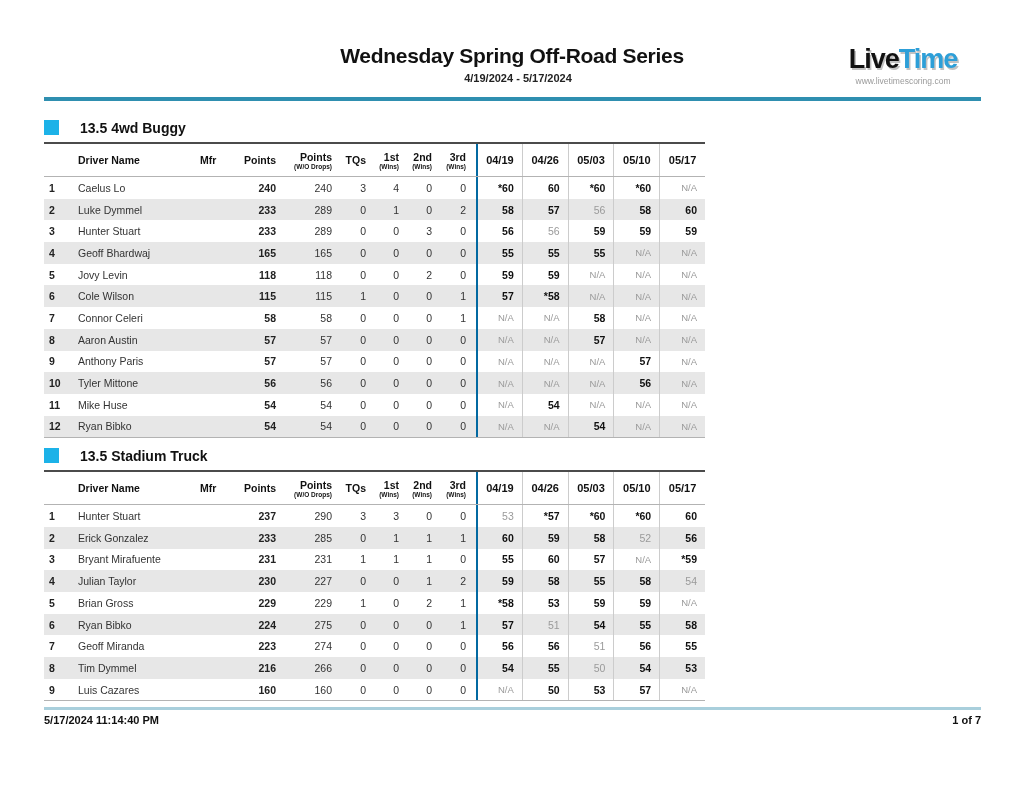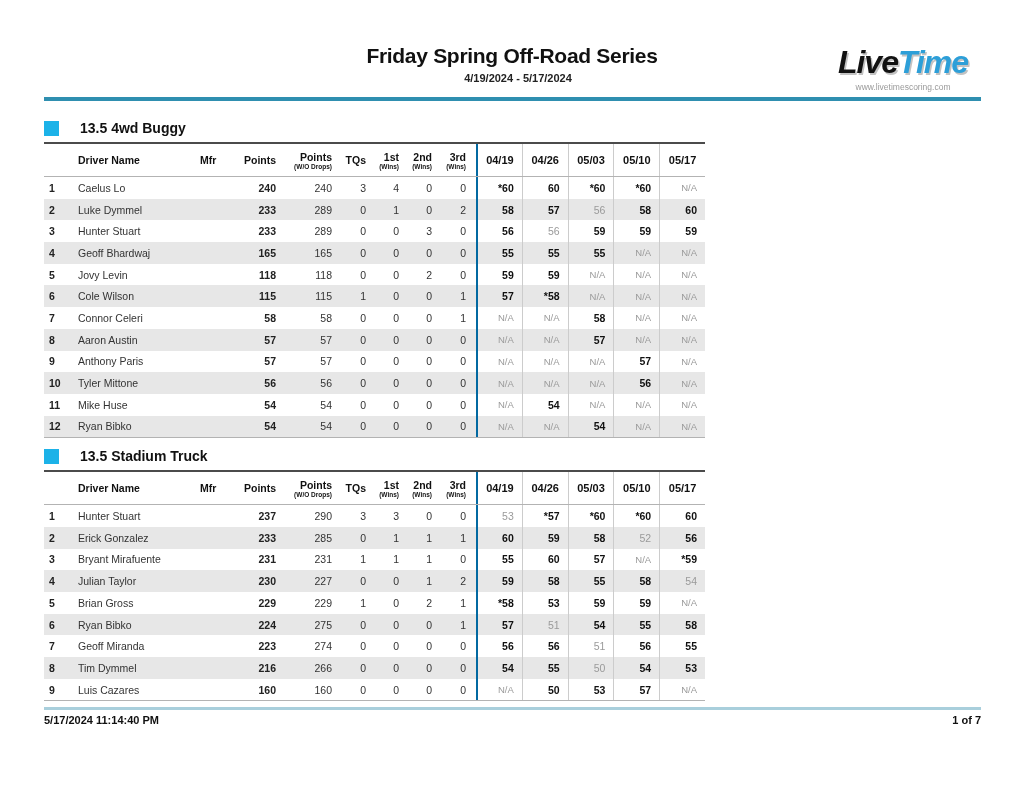--- a/index.html
+++ b/index.html
@@ -5,30 +5,30 @@
   * { margin:0; padding:0; box-sizing:border-box; }
   html,body { background:#fff; }
   body { font-family:"Liberation Sans", sans-serif; color:#222; }
   .page { position:relative; width:1024px; height:791px; background:#fff; overflow:hidden; }
 
   
   .hdr { position:absolute; top:44px; left:0; width:100%; text-align:center; }
   .title { font-size:21px; font-weight:bold; color:#111; letter-spacing:-0.3px; }
   .date-range { font-size:11px; font-weight:bold; color:#222; margin-top:4px;padding-left:12px; }
   .logo-wrap { position:absolute; top:44px; right:46px; width:150px; text-align:center; }
-  .logo { font-style:italic; font-weight:bold; font-size:32px; letter-spacing:-1px;
+  .logo { font-weight:bold; font-size:27px; letter-spacing:-1px;
           text-shadow:1.5px 1.5px 0 #c2c2c2; white-space:nowrap; }
   .logo .lv { color:#121212; }
   .logo .tm { color:#2d9fd8; }
   .logo-url { font-size:8.5px; color:#9a9a9a; margin-top:1px; }
   .top-rule { position:absolute; top:97px; left:44px; width:937px; height:4px; background:#2f8fb0; }
 
   
   .content { position:absolute; top:110px; left:44px; width:661px; }
-  .sec-label { display:flex; align-items:flex-end; margin-top:10px; margin-bottom:6px; }
+  .sec-label { display:flex; align-items:flex-start; margin-top:10px; margin-bottom:6px; }
   .swatch { width:15px; height:15px; background:#1cb2e8; margin-right:21px; }
   .sec-title { font-size:14px; font-weight:bold; color:#111; }
 
   .grid-row { display:grid;
     grid-template-columns:32px 122px 46px 42px 56px 34px 33px 33px 34px repeat(5,45.8px);
     align-items:stretch; }
   .cell { display:flex; flex-direction:column; justify-content:center; font-size:10.5px; overflow:hidden; }
   .t-head { border-top:2px solid #4b4b4b; border-bottom:1px solid #b3b3b3; height:35px; }
   .t-head .cell { font-weight:bold; color:#111; }
   .t-head .sub { font-size:6.5px; font-weight:bold; color:#111; }
@@ -54,21 +54,21 @@
   .ftr-rule { position:absolute; top:707px; left:44px; width:937px; height:3px; background:#a9cfdc; }
   .ftr-left { position:absolute; top:714px; left:44px; font-size:11px; font-weight:bold; color:#111; }
   .ftr-right { position:absolute; top:714px; right:43px; font-size:11px; font-weight:bold; color:#111; }
 </style>
 </head>
 <body>
 
 <div class="page">
 
   <div class="hdr">
-    <div class="title">Friday Spring Off-Road Series</div>
+    <div class="title">Wednesday Spring Off-Road Series</div>
     <div class="date-range">4/19/2024 - 5/17/2024</div>
   </div>
 
   <div class="logo-wrap">
     <div class="logo"><span class="lv">Live</span><span class="tm">Time</span></div>
     <div class="logo-url">www.livetimescoring.com</div>
   </div>
 
   <div class="top-rule"></div>
 

